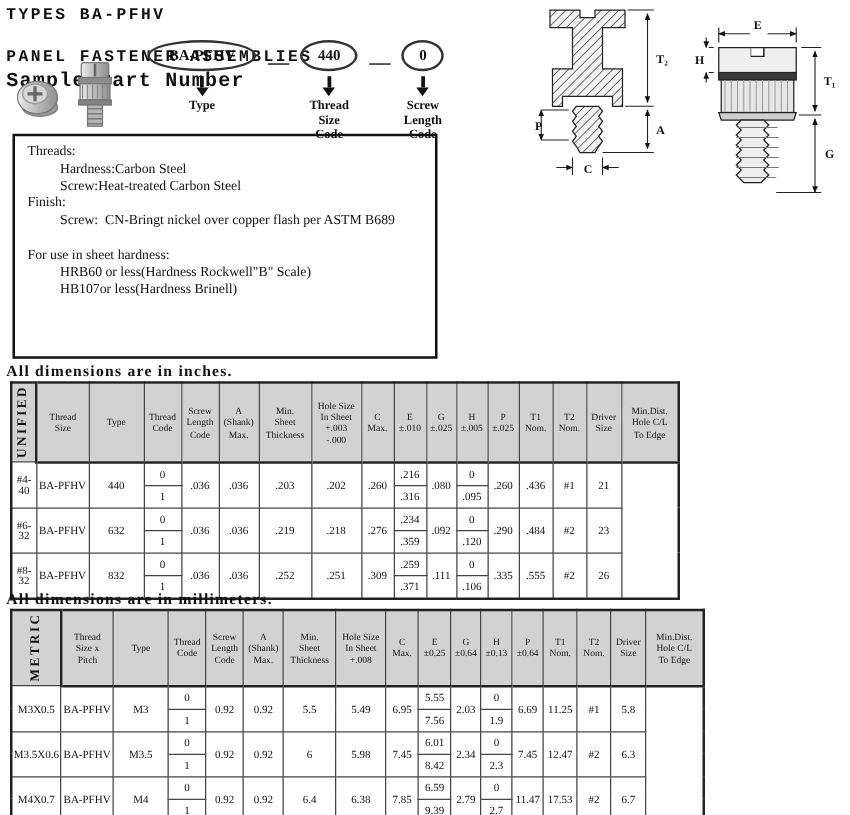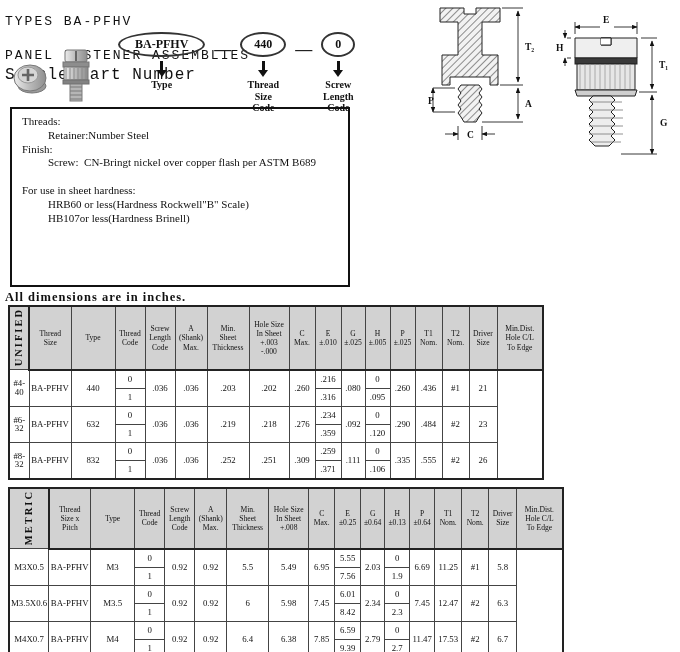--- a/index.html
+++ b/index.html
@@ -1,19 +1,19 @@
 <!DOCTYPE html>
 <html><head>
 <meta charset="utf-8">
 <style>
   html,body{margin:0;padding:0;background:#888;}
   .page{position:relative;width:680px;height:652px;background:#ffffff;overflow:hidden;
         font-family:"Liberation Serif",serif;color:#111;}
   
-  .title-block{position:absolute;left:5px;top:14px;font-family:"Liberation Mono",monospace;font-weight:normal;}
+  .title-block{position:absolute;left:5px;top:4px;font-family:"Liberation Mono",monospace;font-weight:bold;}
   .title-l1{font-size:13px;letter-spacing:2px;}
   .title-l2{font-size:13px;letter-spacing:2px;margin-top:19px;}
   .title-l3{font-size:16px;letter-spacing:1px;margin-top:3px;}
   
   .photo{position:absolute;left:8px;top:42px;}
   
   .pn-diagram{position:absolute;left:118px;top:32px;}
   .pn-row{display:flex;align-items:flex-start;gap:9px;}
   .pn-node{display:flex;flex-direction:column;align-items:center;}
   .oval{border:2px solid #333;border-radius:50%;font-weight:bold;font-size:12px;
@@ -186,21 +186,22 @@
       </g>
       <text x="178" y="23">E</text>
       <text x="131" y="51">H</text>
       <text x="234" y="68">T₁</text>
       <text x="235" y="126">G</text>
     </svg>
   </div>
 
   <div class="spec-box">
       <div class="spec-line">Threads:</div>
-      <div class="spec-line ind">Retainer:Number Steel</div>
+      <div class="spec-line ind">Hardness:Carbon Steel</div>
+      <div class="spec-line ind">Screw:Heat-treated Carbon Steel</div>
       <div class="spec-line">Finish:</div>
       <div class="spec-line ind">Screw:  CN-Bringt nickel over copper flash per ASTM B689</div>
       <div class="spec-line">&nbsp;</div>
       <div class="spec-line">For use in sheet hardness:</div>
       <div class="spec-line ind">HRB60 or less(Hardness Rockwell"B" Scale)</div>
       <div class="spec-line ind">HB107or less(Hardness Brinell)</div>
     </div>
 
   <div class="sec-heading sec1">All dimensions are in inches.</div>
   <div class="tbl-wrap1">
@@ -333,20 +334,21 @@
           </tr>
           <tr>
             <td>1</td>
             <td>.371</td>
             <td>.106</td>
           </tr>
         </tbody>
       </table>
     </div>
 
+  <div class="sec-heading sec2">All dimensions are in millimeters.</div>
   <div class="tbl-wrap2">
       <table class="spec-table">
         <colgroup>
           <col style="width: 20px;">
           <col style="width: 42px;">
           <col style="width: 44px;">
           <col style="width: 30px;">
           <col style="width: 30px;">
           <col style="width: 32px;">
           <col style="width: 42px;">

